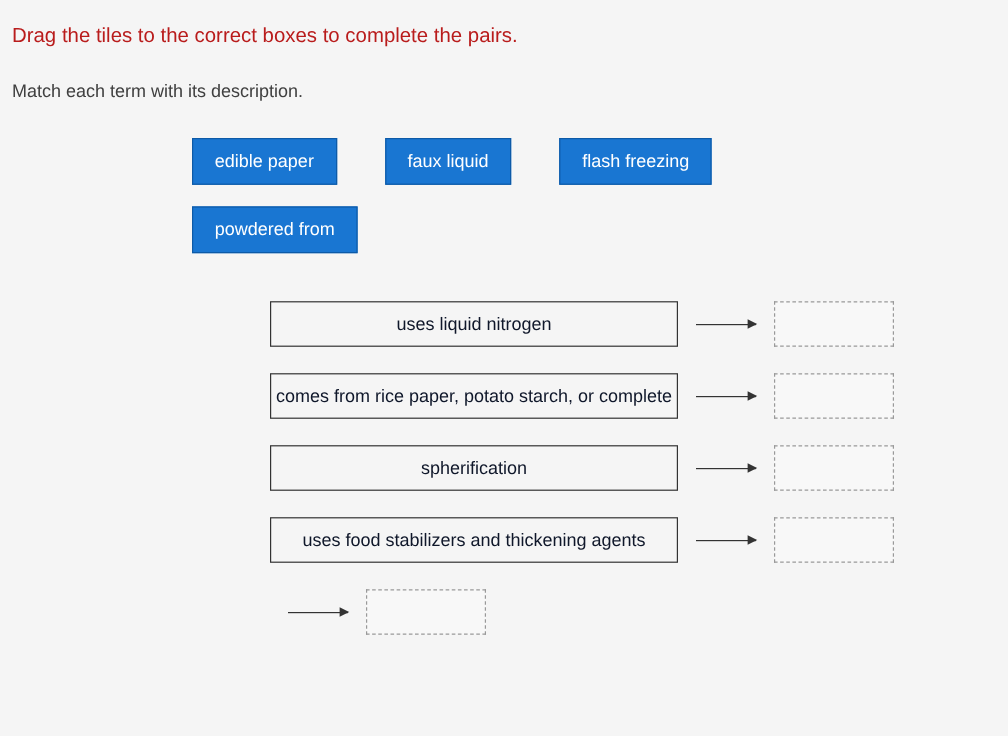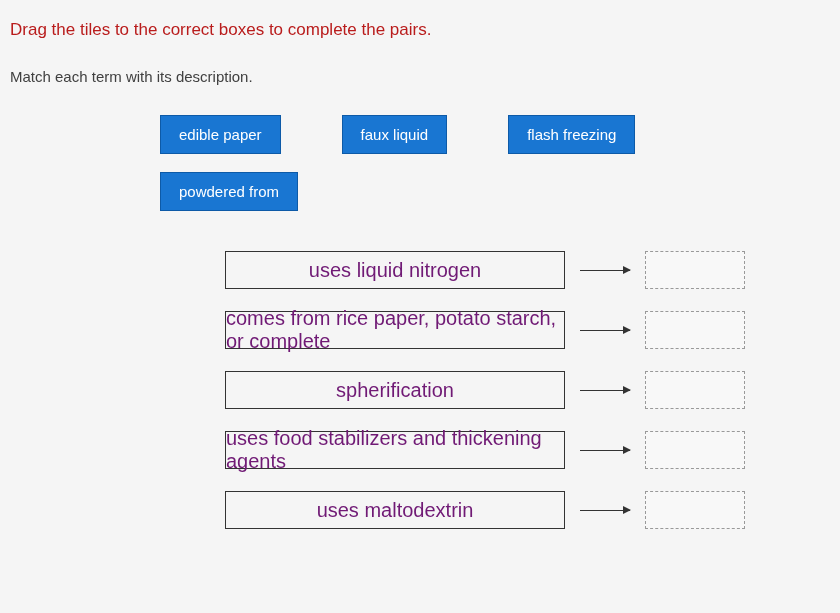--- a/index.html
+++ b/index.html
@@ -25,21 +25,21 @@
       font-size: 15px;
       margin-bottom: 30px;
       color: #404040;
     }
     .tiles-area {
       margin-left: 150px;
       margin-bottom: 40px;
     }
     .tiles-row {
       display: flex;
-      gap: 61px;
+      gap: 40px;
       margin-bottom: 18px;
     }
     .tile {
       background: #1976d2;
       color: #fff;
       padding: 10px 18px;
       font-size: 15px;
       cursor: move;
       border: 1px solid #0d5aa7;
       white-space: nowrap;
@@ -54,22 +54,22 @@
       align-items: center;
       margin-bottom: 22px;
     }
     .description-box {
       border: 1px solid #333;
       width: 340px;
       height: 38px;
       display: flex;
       align-items: center;
       justify-content: center;
-      font-size: 20px;
-      color: #701a75;
+      font-size: 15px;
+      color: #0f172a;
       background: transparent;
     }
     .arrow {
       width: 80px;
       display: flex;
       align-items: center;
       justify-content: center;
       color: #333;
       font-size: 16px;
       position: relative;
@@ -136,19 +136,18 @@
     <div class="drop-box"></div>
   </div>
   <div class="pair-row">
     <div class="description-box">uses food stabilizers and thickening agents</div>
     <div class="arrow">
         <div class="arrow-line"></div>
       </div>
     <div class="drop-box"></div>
   </div>
   <div class="pair-row">
-    <div class="description-box">uses maltodextrin</div>
     <div class="arrow">
         <div class="arrow-line"></div>
       </div>
     <div class="drop-box"></div>
   </div>
 </div>
 
 </body></html>

